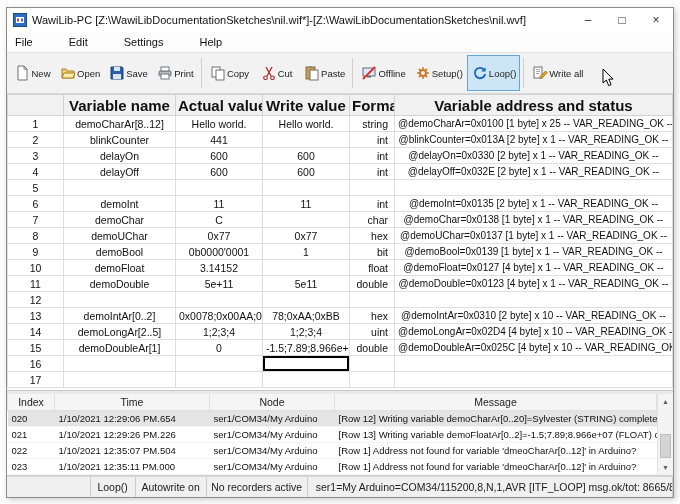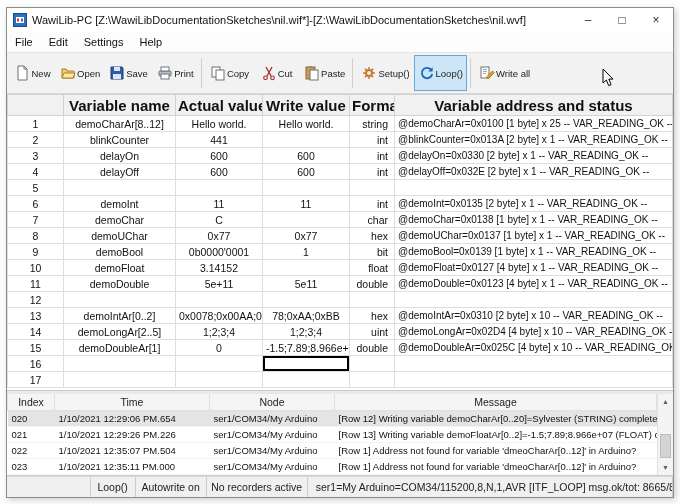--- a/index.html
+++ b/index.html
@@ -9,21 +9,21 @@
           border:1px solid #8c8c8c;display:flex;flex-direction:column;box-shadow:2px 2px 6px rgba(0,0,0,.18);}
   
   .titlebar{height:24px;background:#ffffff;display:flex;align-items:center;flex:0 0 auto;}
   .app-icon{width:14px;height:14px;margin:0 5px 0 6px;flex:0 0 auto;}
   .title-text{font-size:11px;color:#111;white-space:nowrap;overflow:hidden;flex:1 1 auto;}
   .win-controls{display:flex;flex:0 0 auto;height:100%;}
   .win-btn{width:34px;height:100%;display:flex;align-items:center;justify-content:center;
            font-size:12px;color:#333;cursor:default;}
   
   .menubar{height:20px;background:#fdfdfd;border-bottom:1px solid #e4e4e4;display:flex;align-items:center;
-           font-size:11px;color:#111;flex:0 0 auto;}
+           font-size:11px;color:#111;flex:0 0 auto;gap:20px;}
   .menu-item{padding:0 8px;height:100%;display:flex;align-items:center;}
   
   .toolbar{height:38px;background:#f2f2f2;border-bottom:1px solid #d8d8d8;display:flex;align-items:center;
            padding:1px 2px;flex:0 0 auto;}
   .tbtn{min-width:38px;height:34px;display:flex;flex-direction:row;align-items:center;justify-content:center;
         border:1px solid transparent;padding:0 3px;}
   .tbtn.active{background:#cde6f7;border:1px solid #66a7d8;}
   .ticon{width:18px;height:16px;display:block;}
   .ticon svg{width:16px;height:16px;display:block;margin:0 auto;}
   .tlabel{font-size:9.5px;color:#222;margin-top:1px;white-space:nowrap;}
@@ -33,21 +33,21 @@
   table{border-collapse:collapse;table-layout:fixed;width:100%;}
   .vars-table th{background:#f1f1f1;border:1px solid #d2d2d2;font-weight:bold;font-size:15px;height:20px;
                  padding:0 2px;white-space:nowrap;overflow:hidden;color:#111;}
   .vars-table td{border:1px solid #dedede;height:15px;font-size:10.5px;padding:0 3px;white-space:nowrap;
                  overflow:hidden;background:#fff;color:#111;}
   .vars-table td.c-num{text-align:center;}
   .vars-table td.c-name{text-align:center;}
   .vars-table td.c-actual{text-align:center;}
   .vars-table td.c-write{text-align:center;}
   .vars-table td.c-format{text-align:right;padding-right:6px;}
-  .vars-table td.c-status{text-align:left;font-size:10px;}
+  .vars-table td.c-status{text-align:center;font-size:10px;}
   .vars-table td.selected-cell{box-shadow:inset 0 0 0 2px #000;}
   
   .splitter{height:3px;background:#e9e9e9;flex:0 0 auto;}
   
   .log-area{flex:1 1 auto;background:#fff;display:flex;overflow:hidden;border-bottom:1px solid #cfcfcf;}
   .log-main{flex:1 1 auto;overflow:hidden;}
   .log-table th{background:#f5f5f5;border:1px solid #e0e0e0;border-top:none;font-weight:normal;font-size:10.5px;
                 height:16px;text-align:center;padding:0 4px;color:#222;white-space:nowrap;overflow:hidden;}
   .log-table td{height:15px;font-size:9.5px;padding:0 4px;white-space:nowrap;overflow:hidden;color:#111;
                 border-bottom:1px solid #f4f4f4;}
@@ -170,20 +170,30 @@
             <rect x="2" y="2" width="9" height="12" fill="#c89b5a" stroke="#8a6a33"></rect>
             <rect x="5" y="1" width="3" height="2" fill="#8d8d8d"></rect>
             <rect x="6" y="5" width="8" height="10" fill="#fff" stroke="#707070"></rect>
           </svg>
       </span>
       <span class="tlabel">Paste</span>
     </div>
 
     <div class="tsep"></div>
 
+    <div class="tbtn">
+      <span class="ticon">
+        <svg viewBox="0 0 16 16">
+            <rect x="2" y="3" width="12" height="8" fill="#dfe9f3" stroke="#5a6b7d"></rect>
+            <rect x="6" y="11" width="4" height="1.5" fill="#5a6b7d"></rect>
+            <path d="M2 14L14 2" stroke="#d33" stroke-width="2"></path>
+          </svg>
+      </span>
+      <span class="tlabel">Offline</span>
+    </div>
 
     <div class="tbtn">
       <span class="ticon">
         <svg viewBox="0 0 16 16">
             <circle cx="8" cy="8" r="3" fill="none" stroke="#c9762b" stroke-width="2"></circle>
             <path d="M8 2v2.5M8 11.5V14M2 8h2.5M11.5 8H14M3.8 3.8l1.8 1.8M10.4 10.4l1.8 1.8M12.2 3.8l-1.8 1.8M5.6 10.4l-1.8 1.8" stroke="#c9762b" stroke-width="1.4"></path>
           </svg>
       </span>
       <span class="tlabel">Setup()</span>
     </div>

